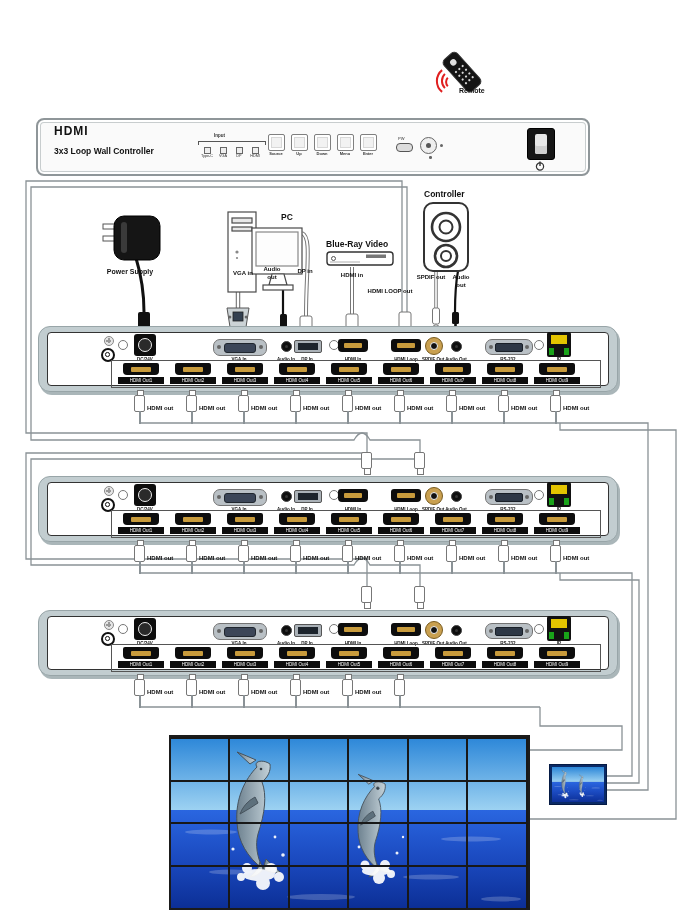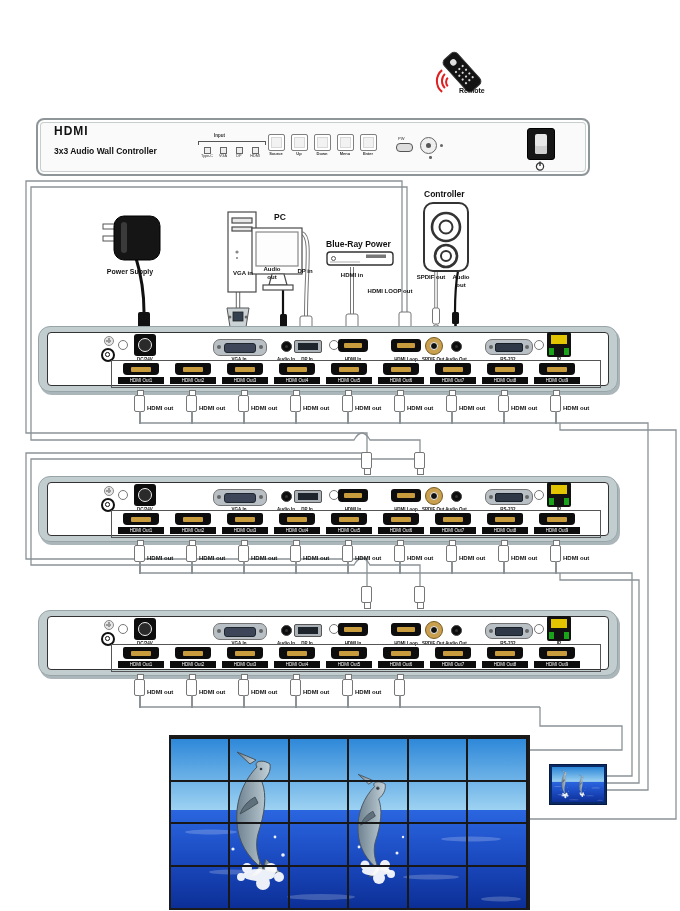--- a/index.html
+++ b/index.html
@@ -274,21 +274,21 @@
       <g fill="none" stroke="#e02020">
         <path d="M447.8,77.8 A6,6 0 0 0 447.8,86.2" stroke-width="2"></path>
         <path d="M444.9,73.9 A10,10 0 0 0 444.9,88.1" stroke-width="2"></path>
         <path d="M442.1,70.1 A14,14 0 0 0 442.1,91.9" stroke-width="2"></path>
       </g>
     </g>
   </svg>
 
   <div class="ctrl ab"></div>
   <div class="brand ab">HDMI</div>
-  <div class="ctitle ab">3x3 Audio Wall Controller</div>
+  <div class="ctitle ab">3x3 Loop Wall Controller</div>
   <div class="grplabel ab">Input</div>
   <div class="bracket ab"></div>
   <div class="led ab" style="left:204px"></div>
   <div class="led ab" style="left:220px"></div>
   <div class="led ab" style="left:236px"></div>
   <div class="led ab" style="left:252px"></div>
   <div class="ledlbl ab" style="left:207px">Type-C</div>
   <div class="ledlbl ab" style="left:223px">VGA</div>
   <div class="ledlbl ab" style="left:239px">DP</div>
   <div class="ledlbl ab" style="left:255px">HDMI</div>
@@ -313,25 +313,25 @@
       <i></i>
     </div>
   <svg class="ab" style="left:535px;top:161px" width="10" height="10">
     <circle cx="5" cy="5.5" r="3.6" fill="none" stroke="#333" stroke-width="1.2"></circle>
     <path d="M5,0.5 V5" stroke="#333" stroke-width="1.4"></path>
   </svg>
 
   <div class="remlbl ab">Remote</div>
 
   <div class="slab ab" style="left:106px;top:268px;width:48px;font-size:7px">Power Supply</div>
-  <div class="biglab ab" style="left:274px;top:212px">PC</div>
+  <div class="biglab ab" style="left:281px;top:212px">PC</div>
   <div class="slab ab" style="left:231px;top:270px;width:24px">VGA in</div>
   <div class="slab ab" style="left:259px;top:266px;width:26px">Audio out</div>
   <div class="slab ab" style="left:297px;top:268px;width:16px">DP in</div>
-  <div class="biglab ab" style="left:326px;top:239px">Blue-Ray Power</div>
+  <div class="biglab ab" style="left:326px;top:239px">Blue-Ray Video</div>
   <div class="slab ab" style="left:339px;top:272px;width:26px">HDMI in</div>
   <div class="slab ab" style="left:362px;top:288px;width:56px">HDMI LOOP out</div>
   <div class="biglab ab" style="left:424px;top:189px">Controller</div>
   <div class="slab ab" style="left:416px;top:274px;width:30px">SPDIF out</div>
   <div class="slab ab" style="left:448px;top:274px;width:26px">Audio out</div>
 
   <div class="inplug ab" style="left:361px;top:452px">
       <i class="bod"></i>
       <i class="tip"></i>
     </div>

